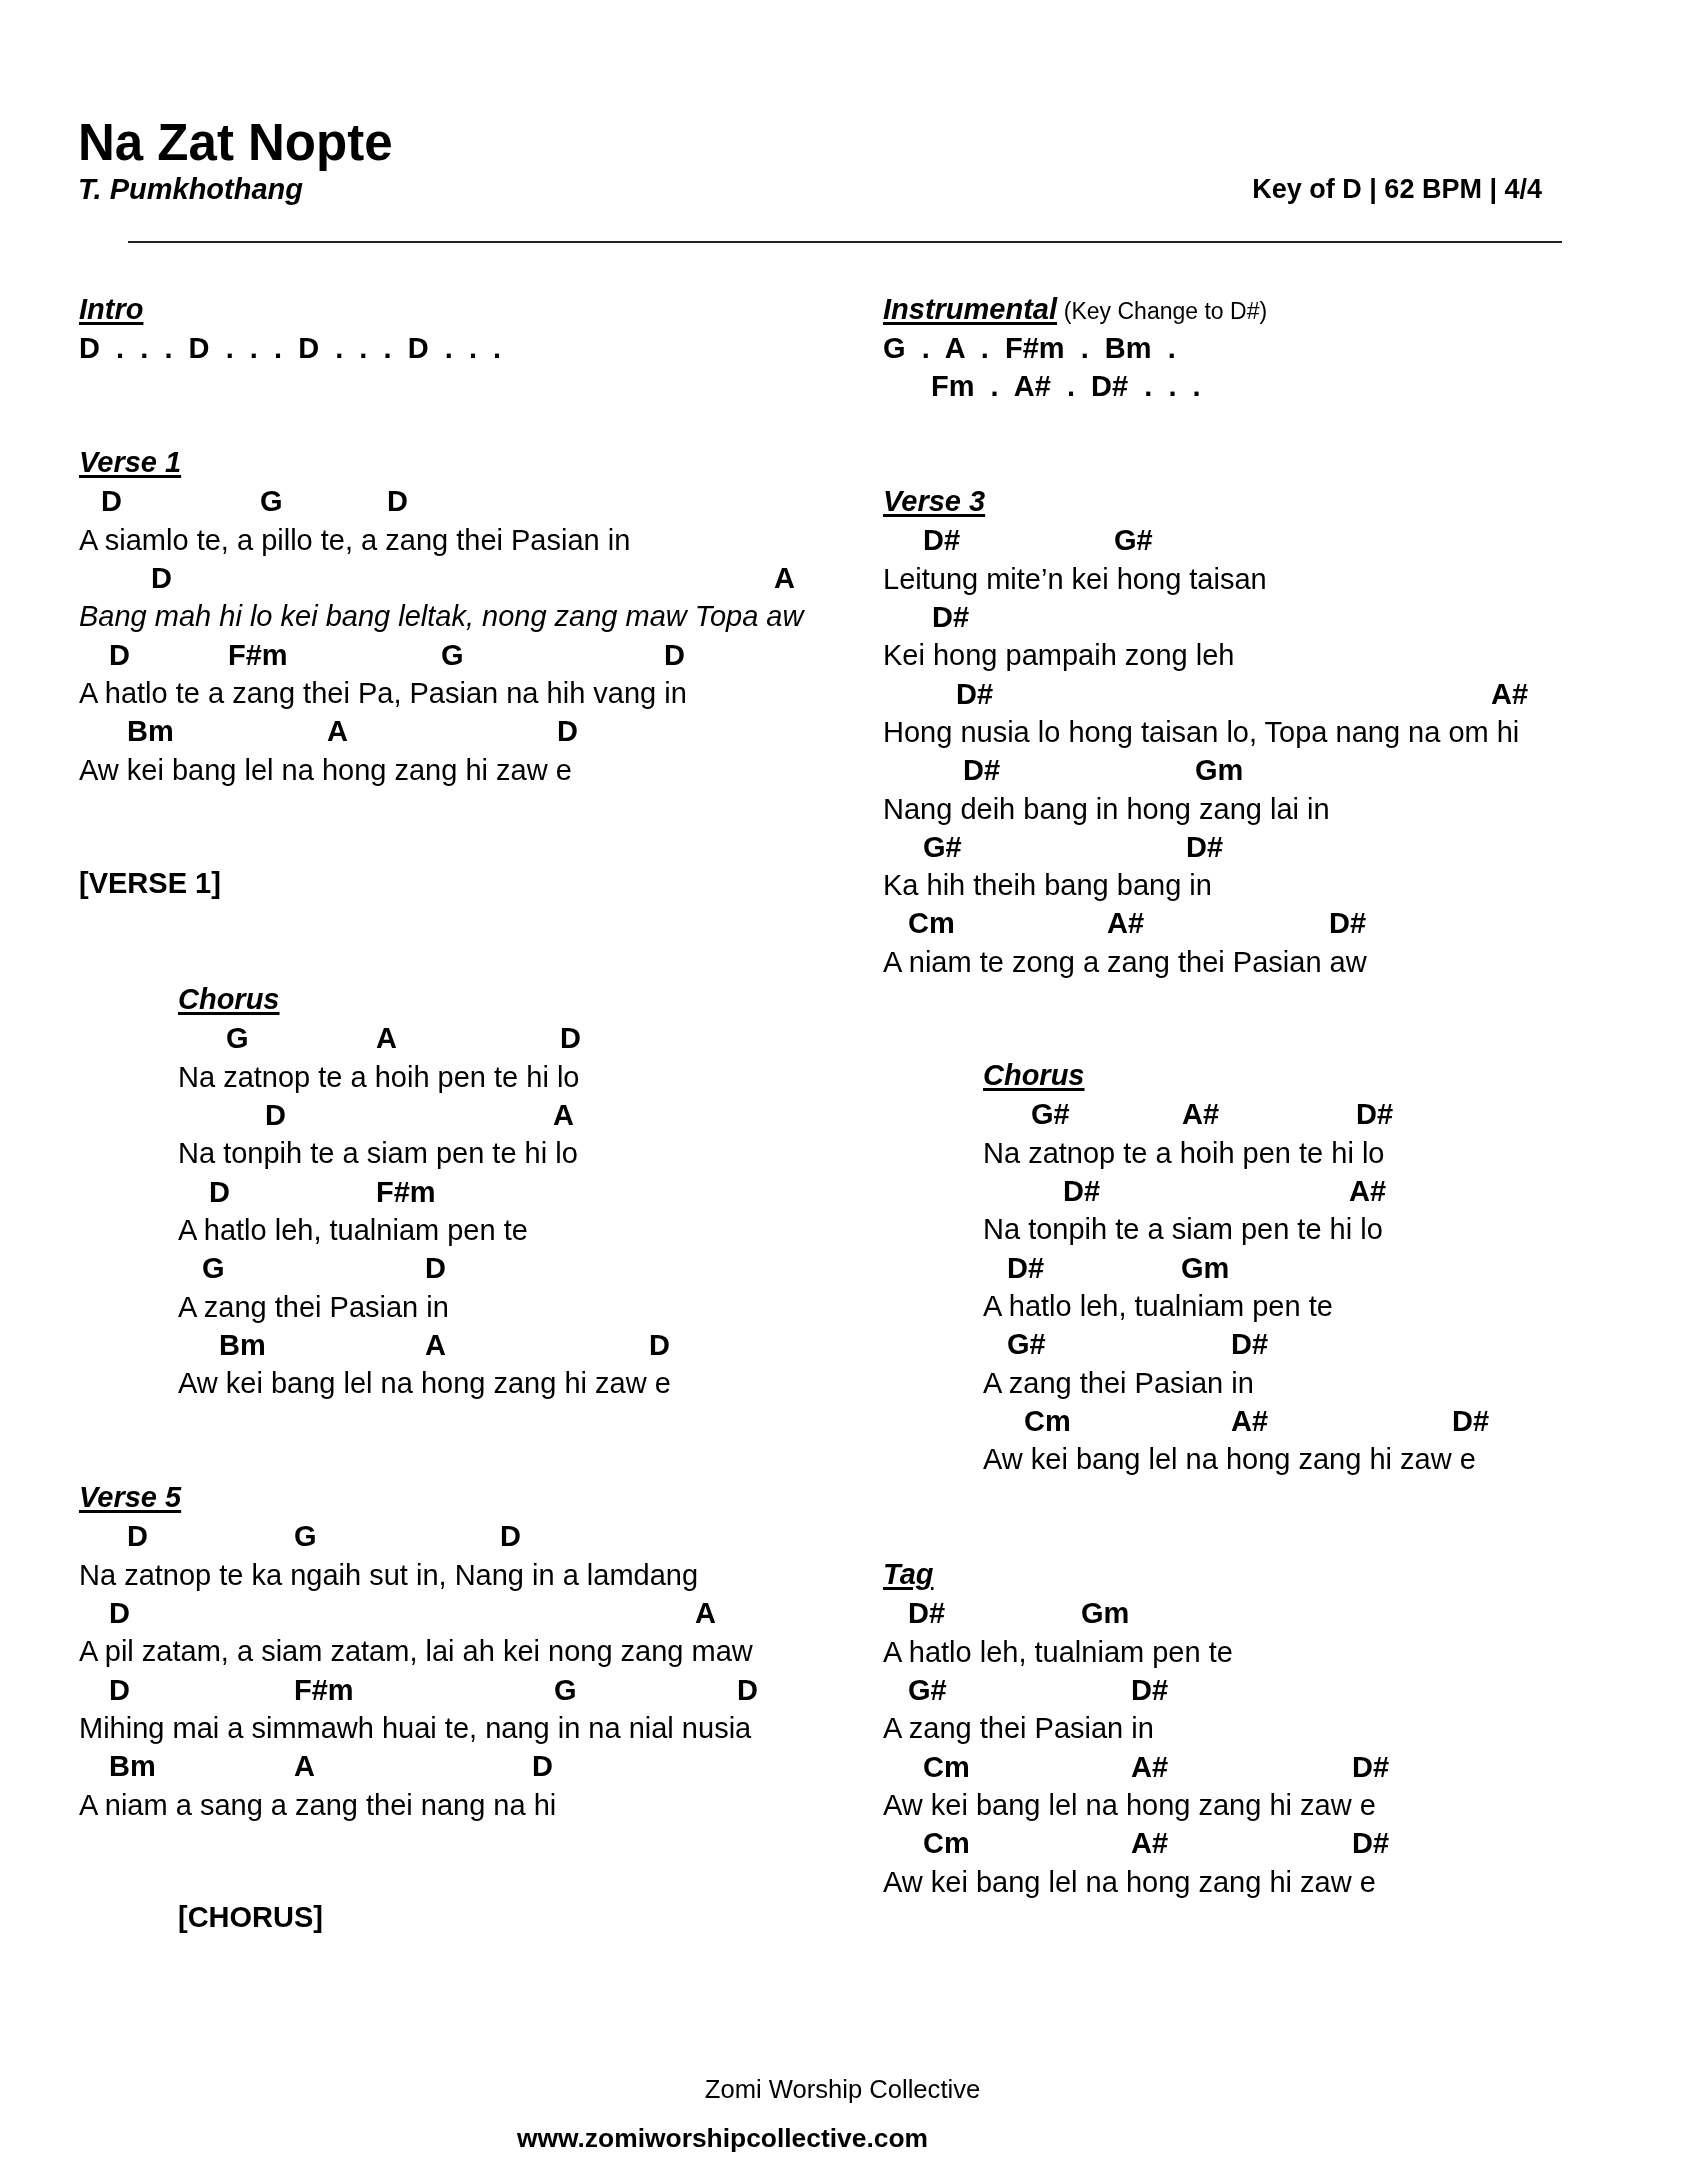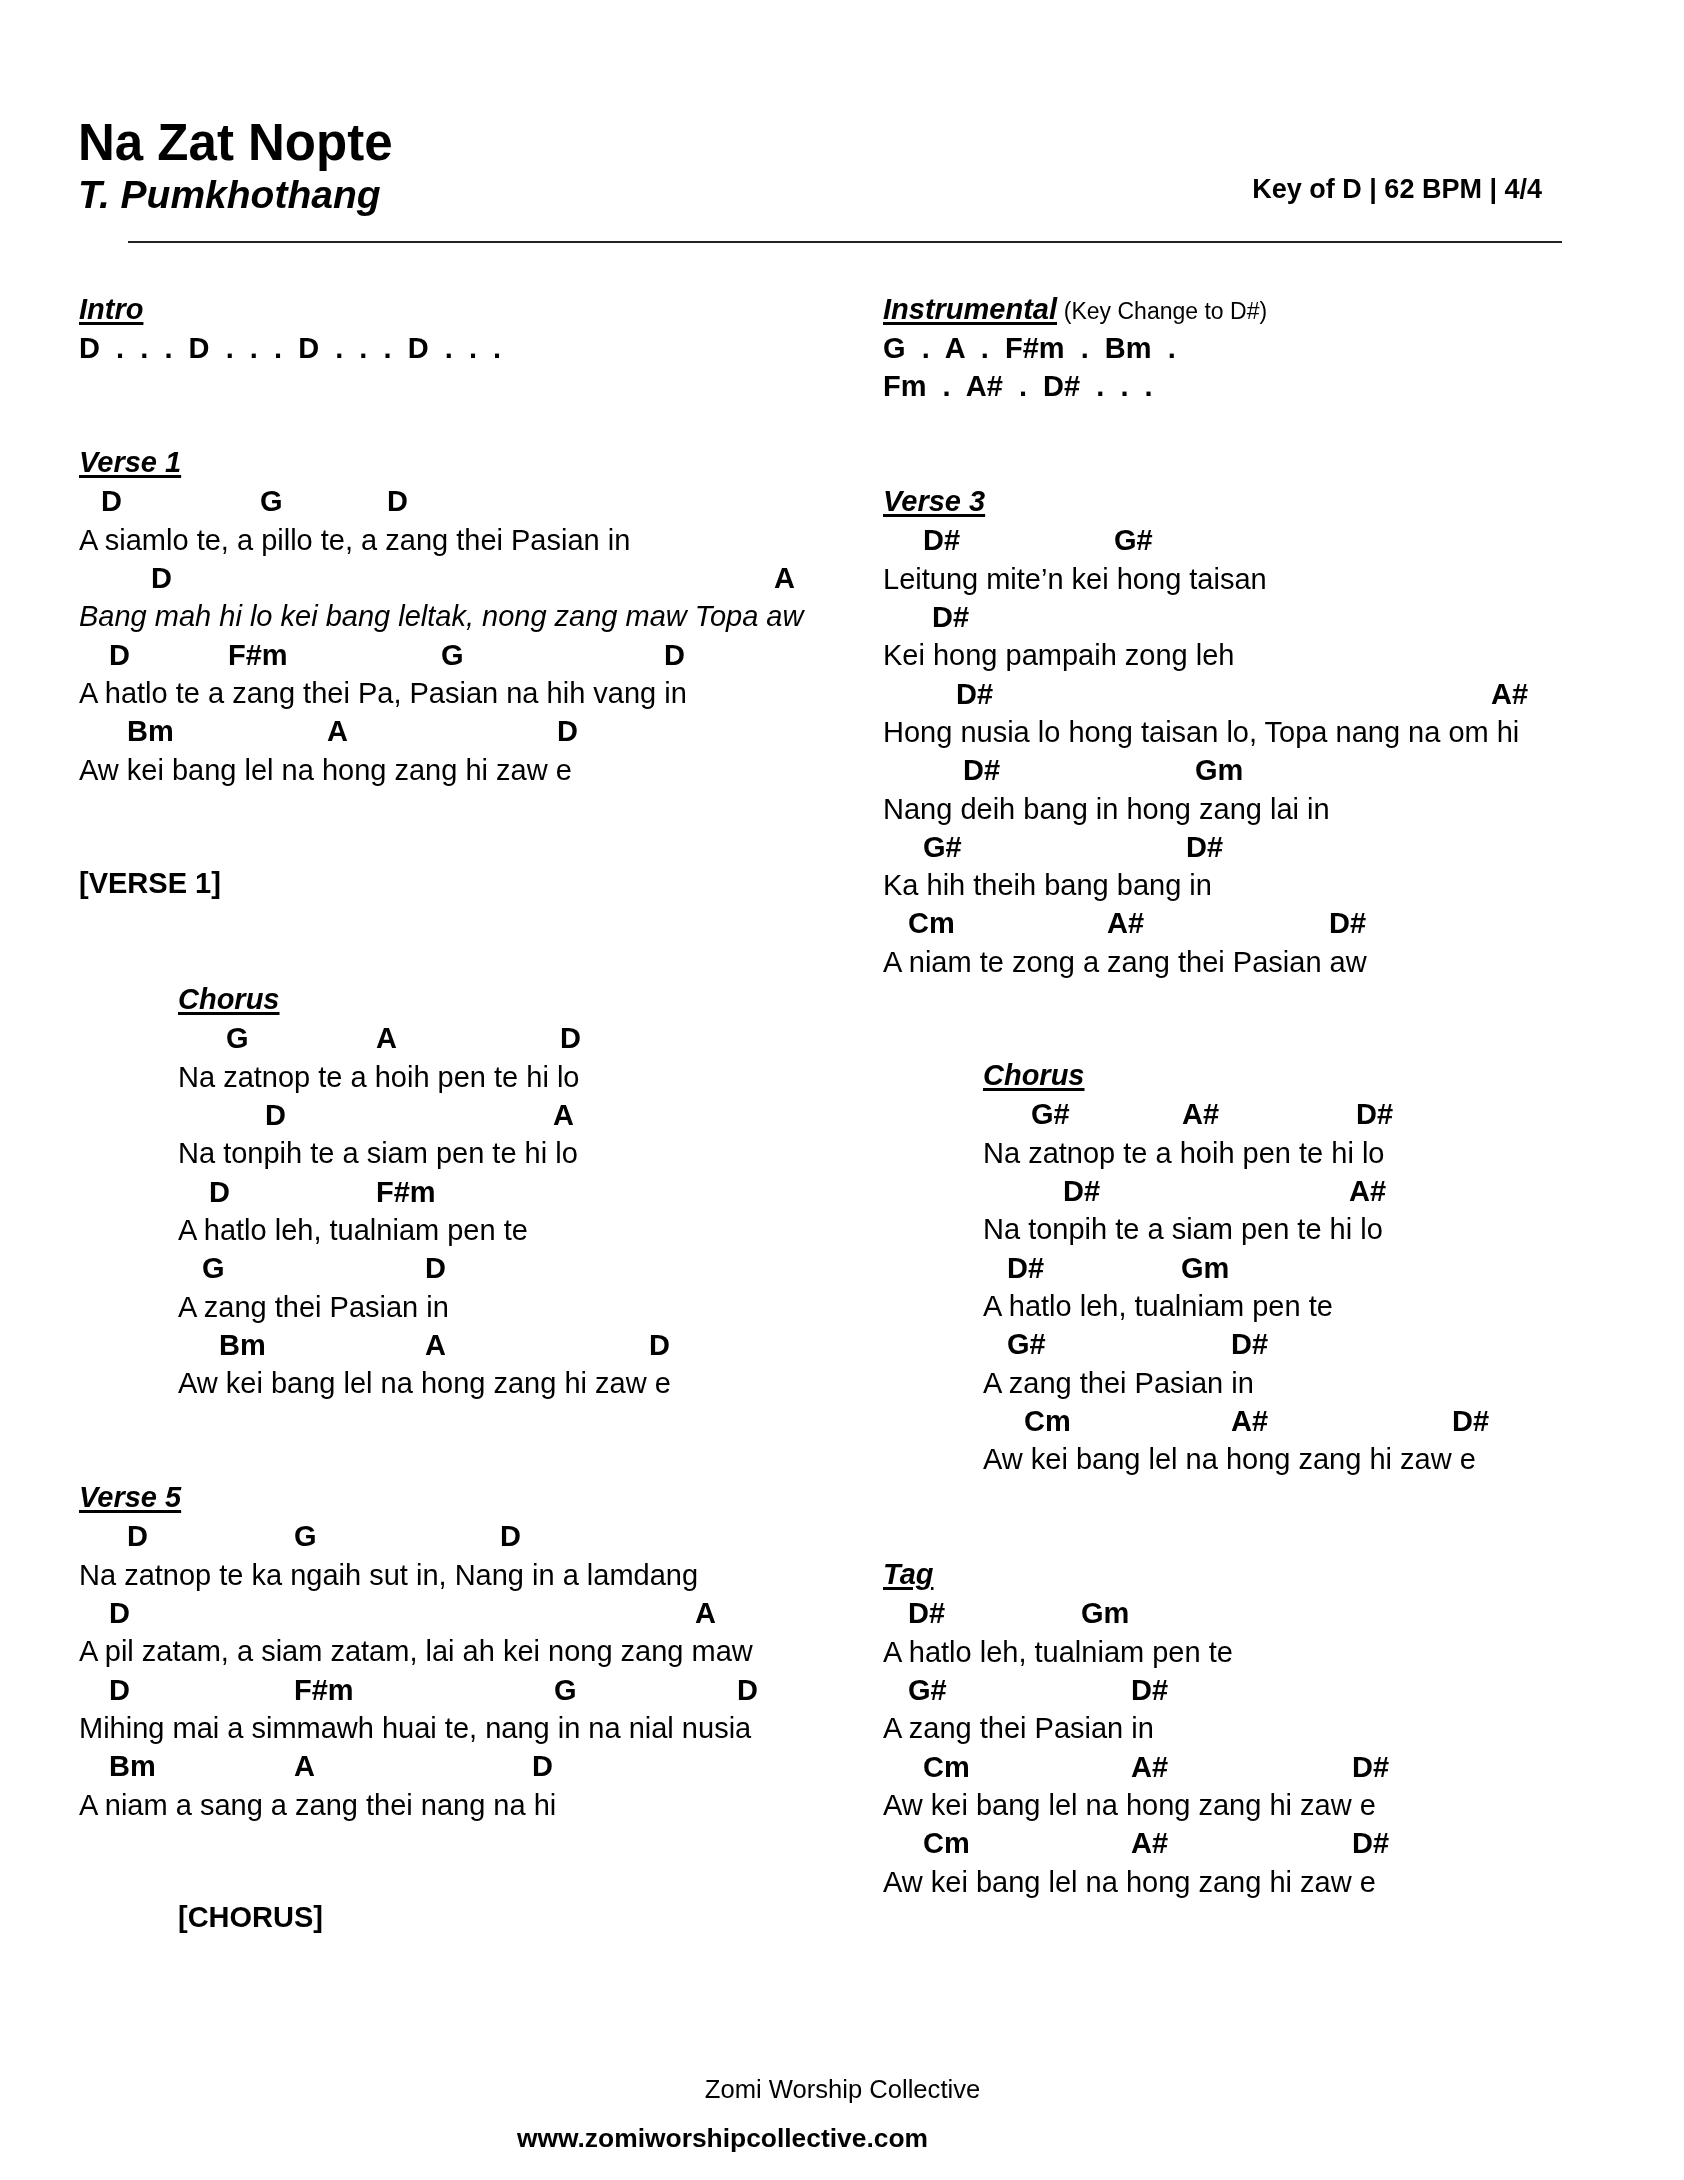--- a/index.html
+++ b/index.html
@@ -1,20 +1,20 @@
 <!DOCTYPE html>
 <html style="font-size:13.6px"><head>
 <meta charset="utf-8">
 <style>
   html, body { margin: 0; padding: 0; background: #ffffff; }
   body { width: 1685px; height: 2181px; position: relative; overflow: hidden;
          font-family: "Liberation Sans", "DejaVu Sans", sans-serif; color: #000; }
   .abs { position: absolute; white-space: pre; }
   .title { font-size: 51px; font-weight: bold; line-height: 1; }
-  .author { font-size: 39px; font-weight: bold; font-style: italic; line-height: 1; text-align: center; }
+  .author { font-size: 29px; font-weight: bold; font-style: italic; line-height: 1; text-align: center; }
   .meta { font-size: 27px; font-weight: bold; line-height: 1; }
   .rule { position: absolute; height: 1.7px; background: #222; }
   .section { position: absolute; }
   .sec-label { position: absolute; left: 0; white-space: pre; font-size: 29px; line-height: 38px;
                font-weight: bold; font-style: italic; text-decoration: underline; text-underline-offset: 3.4px; text-decoration-thickness: 2.6px; }
   .sec-note { font-size: 23px; font-weight: normal; font-style: normal; text-decoration: none; display: inline-block; margin-left: 6.8px; }
   .row { position: absolute; left: 0; height: 38px; line-height: 38px; font-size: 29px; white-space: pre; }
   .chord-row { font-weight: bold; }
   .chord { position: absolute; top: 0; font-weight: bold; }
   .lyric { font-weight: normal; }
@@ -79,21 +79,21 @@
       <div class="row chord-row" style="top: 269px; width: 767px;"><span class="chord" style="left: 30px;">Bm</span><span class="chord" style="left: 215px;">A</span><span class="chord" style="left: 453px;">D</span></div>
       <div class="row lyric" style="top: 308px;">A niam a sang a zang thei nang na hi</div>
     </div>
 </div>
 
 <div class="abs ref" style="left:178px; top:1898px;">[CHORUS]</div>
 
 <div class="section" style="left:883px; top:290px;">
   <div class="sec-label" style="top:0;"><span>Instrumental</span><span class="sec-note">(Key Change to D#)</span></div>
   <div class="row chord-row" style="top:39px;">G  .  A  .  F#m  .  Bm  .</div>
-  <div class="row chord-row" style="top:77px;">Fm  .  A#  .  D#  .  .  .</div>
+  <div class="row chord-row" style="top:77px;margin-left:48px;">Fm  .  A#  .  D#  .  .  .</div>
 </div>
 
 <div class="section" style="left:883px; top:482px;">
   <div class="sec-label" style="top:0;">Verse 3</div>
   <div class="rows">
       <div class="row chord-row" style="top: 39px; width: 767px;"><span class="chord" style="left: 40px;">D#</span><span class="chord" style="left: 231px;">G#</span></div>
       <div class="row lyric" style="top: 78px;">Leitung mite’n kei hong taisan</div>
       <div class="row chord-row" style="top: 116px; width: 767px;"><span class="chord" style="left: 49px;">D#</span></div>
       <div class="row lyric" style="top: 154px;">Kei hong pampaih zong leh</div>
       <div class="row chord-row" style="top: 193px; width: 767px;"><span class="chord" style="left: 73px;">D#</span><span class="chord" style="left: 608px;">A#</span></div>

